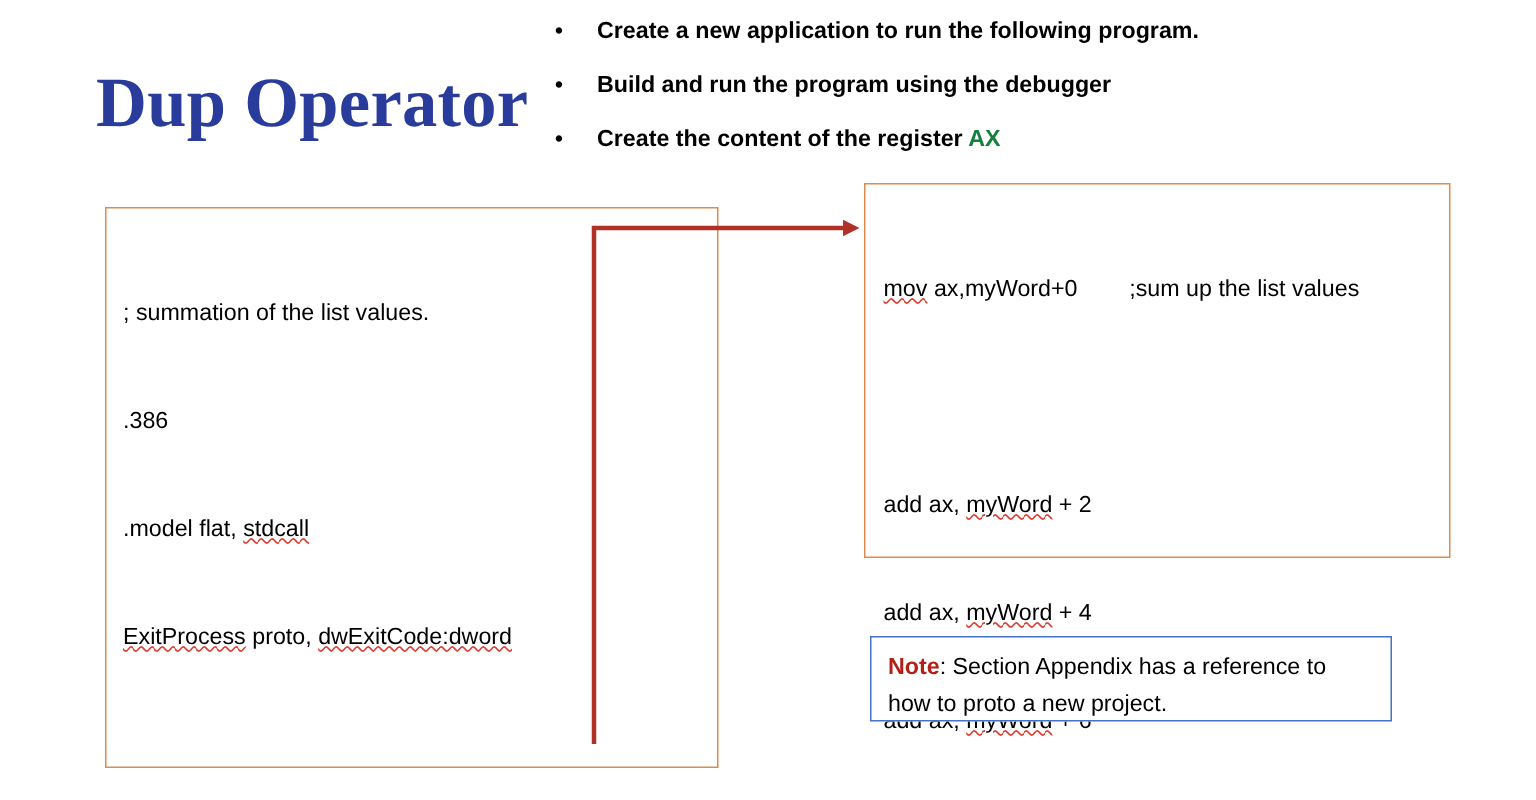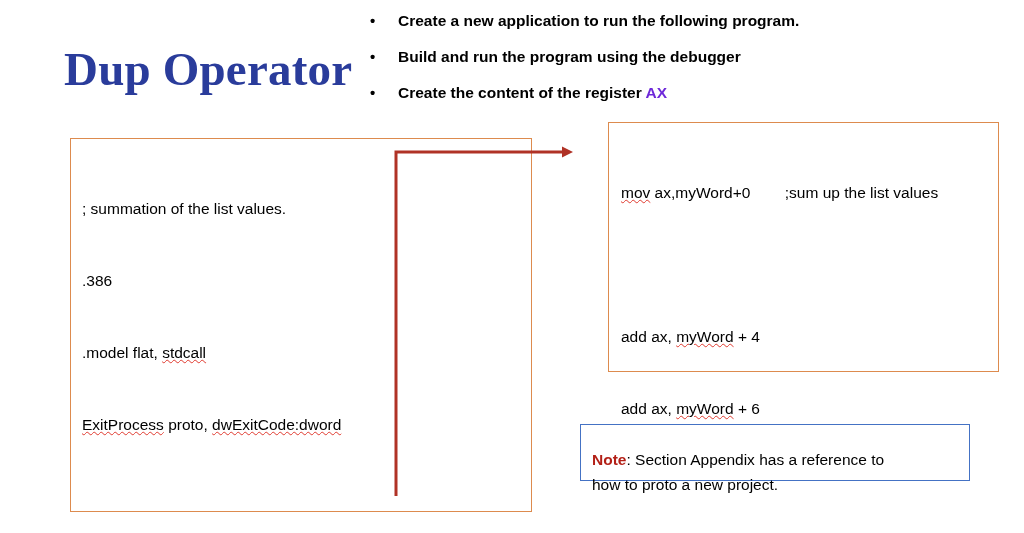--- a/index.html
+++ b/index.html
@@ -50,48 +50,47 @@
     width: 28px;
     flex: 0 0 28px;
     text-align: left;
     font-size: 15px;
     line-height: 22px;
   }
   .bullet-text {
     flex: 1 1 auto;
   }
   .accent-red {
-    color: #6d28d9;
+    color: #15803d;
     font-weight: bold;
   }
 
   
   .code-box {
     position: absolute;
     border: 1.4px solid #dd8b4e;
     background: #ffffff;
     box-sizing: border-box;
     font-size: 15.5px;
     line-height: 24px;
     white-space: pre;
   }
   #code-box-left {
     left: 70px;
     top: 138px;
-    width: 462px;
+    width: 409px;
     height: 374px;
     padding: 10px 0 0 11px;
   }
   #code-box-right {
     left: 576px;
     top: 122px;
     width: 391px;
     height: 250px;
     padding: 10px 0 0 12px;
-    margin-left: 32px;
   }
   .code-line {
     height: 24px;
   }
   .code-line.blank {
     height: 24px;
   }
   
   .sq {
     text-decoration: underline;
@@ -99,26 +98,26 @@
     text-decoration-style: wavy;
     text-decoration-thickness: 1px;
     text-underline-offset: 1px;
   }
 
   
   #note-box {
     position: absolute;
     left: 580px;
     top: 424px;
-    width: 390px;
+    width: 348px;
     height: 57px;
     box-sizing: border-box;
     border: 1.4px solid #4472c4;
     background: #ffffff;
-    padding: 22px 10px 0 11px;
+    padding: 7px 10px 0 11px;
     font-size: 15.5px;
     line-height: 25px;
   }
   #note-box .note-kw {
     color: #b32017;
     font-weight: bold;
   }
 
   
   #connector-arrow {
@@ -167,20 +166,21 @@
   
   
   
   
   
 </div>
 
 <div class="code-box" id="code-box-right">
   <div class="code-line"><span class="sq">mov</span> ax,myWord+0        ;sum up the list values</div>
   <div class="code-line blank"></div>
+  <div class="code-line">add ax, <span class="sq">myWord</span> + 2</div>
   <div class="code-line">add ax, <span class="sq">myWord</span> + 4</div>
   <div class="code-line">add ax, <span class="sq">myWord</span> + 6</div>
   
   
   
   
   
 </div>
 
 <div id="note-box">

